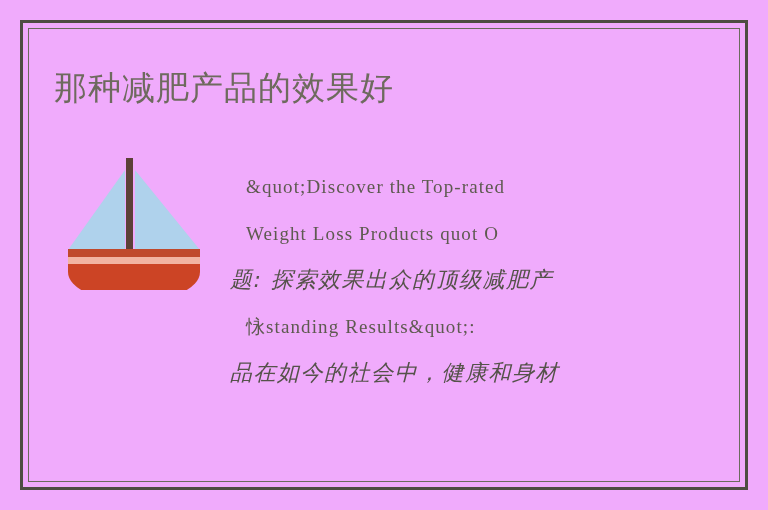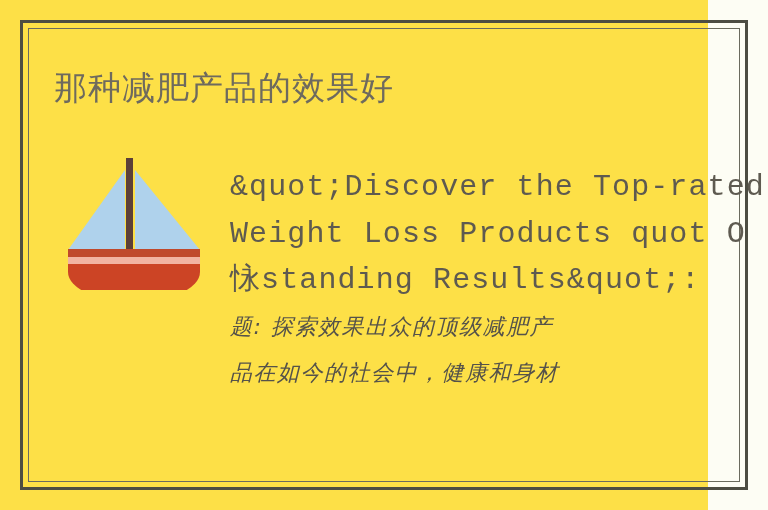--- a/index.html
+++ b/index.html
@@ -9,23 +9,23 @@
   body {
     width: 768px;
     height: 510px;
     background: #FDFDF4;
     font-family: "Liberation Sans", sans-serif;
     overflow: hidden;
   }
 
   #page {
     position: relative;
-    width: 708px;
+    width: 768px;
     height: 510px;
-    background: #fde047;
+    background: #f0abfc;
     box-sizing: border-box;
   }
 
   
   .frame-outer {
     position: absolute;
     left: 20px;
     top: 20px;
     width: 728px;
     height: 470px;
@@ -69,24 +69,25 @@
     position: absolute;
     left: 230px;
     top: 164px;
     width: 430px;
   }
   .body-line {
     color: #5E5A50;
     white-space: nowrap;
   }
   .body-line.latin {
-    font-family: Liberation Mono, monospace;
-    font-size: 30px;
+    font-family: Liberation Serif, serif;
+    font-size: 19px;
     line-height: 46.5px;
     letter-spacing: 1.1px;
+    margin-left: 16px;
   }
   .body-line.cjk {
     font-family: "DejaVu Sans", "Liberation Sans", sans-serif;
     font-size: 22px;
     line-height: 46.5px;
     letter-spacing: 1.5px;
     font-style: italic;
     color: #55524A;
   }
 </style>
@@ -113,18 +114,18 @@
 
       <rect x="8" y="107" width="132" height="7" fill="#F2B3A1"></rect>
 
       <path d="M8,114 L140,114 L140,122 A66,30 0 0 1 8,122 Z" fill="#CC4425"></path>
     </svg>
   </div>
 
   <div class="body-column">
     <div class="body-line latin">&amp;quot;Discover the Top-rated</div>
     <div class="body-line latin">Weight Loss Products quot O</div>
+    <div class="body-line cjk">题: 探索效果出众的顶级减肥产</div>
     <div class="body-line latin">怺standing Results&amp;quot;:</div>
-    <div class="body-line cjk">题: 探索效果出众的顶级减肥产</div>
     <div class="body-line cjk">品在如今的社会中，健康和身材</div>
   </div>
 
 </div>
 
 </body></html>

